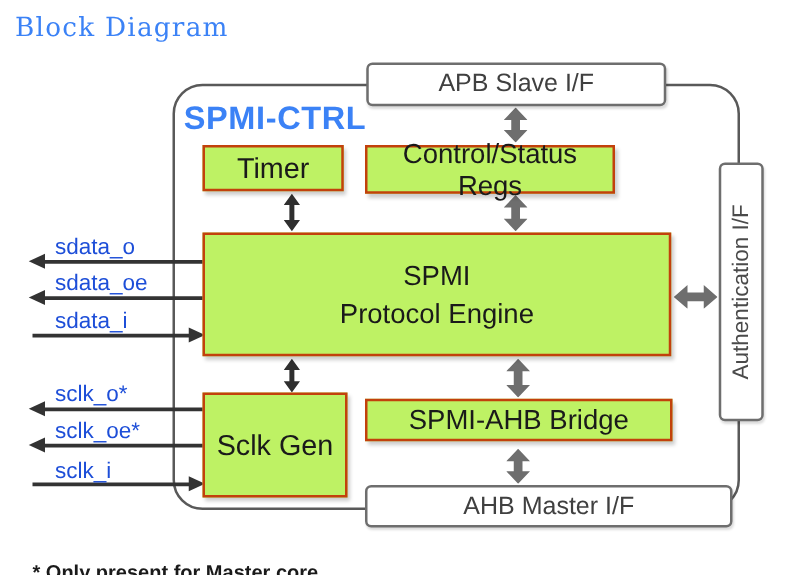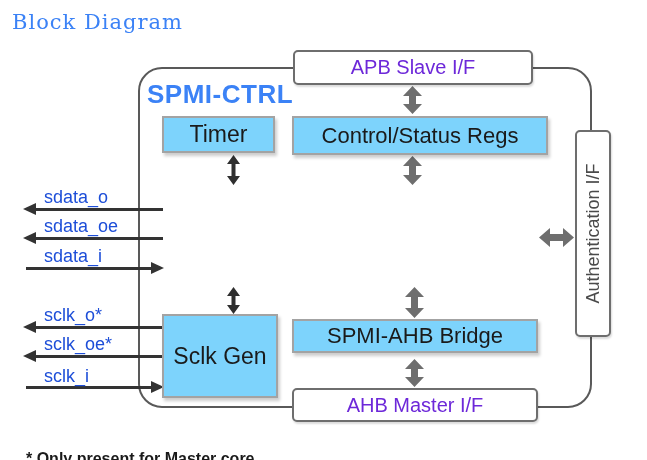--- a/index.html
+++ b/index.html
@@ -28,39 +28,39 @@
     position:absolute; left:147px; top:79px;
     font-size:26px; font-weight:bold; color:#3b82f6;
     letter-spacing:0.5px; z-index:3;
   }
   .blk {
     position:absolute; z-index:3;
     display:flex; align-items:center; justify-content:center;
     text-align:center; color:#1a1a1a;
   }
   .blk-filled {
-    background:#7dd3fc;
-    border:2px solid #a3a3a3;
+    background:#bef264;
+    border:2px solid #c2410c;
     box-shadow:2px 3px 3px rgba(0,0,0,0.20);
     justify-content:center;
   }
   .blk-white {
     background:#ffffff;
     border:2px solid #6e6e6e;
     border-radius:5px;
     box-shadow:1px 2px 2px rgba(0,0,0,0.14);
-    color:#6d28d9;
+    color:#404040;
   }
   .blk-apb   { left:293px; top:50px;  width:240px; height:35px; font-size:20px; }
   .blk-timer { left:162px; top:116px; width:113px; height:37px; font-size:23px; }
-  .blk-csr   { left:292px; top:116px; width:256px; height:39px; font-size:22px; }
+  .blk-csr   { left:292px; top:116px; width:200px; height:39px; font-size:22px; }
   .blk-engine{ left:162px; top:186px; width:375px; height:99px; font-size:22px; line-height:30px; }
   .blk-sclk  { left:162px; top:314px; width:116px; height:84px; font-size:23px; }
   .blk-bridge{ left:292px; top:319px; width:246px; height:34px; font-size:22px; }
-  .blk-ahb   { left:292px; top:388px; width:246px; height:34px; font-size:20px; }
+  .blk-ahb   { left:292px; top:388px; width:294px; height:34px; font-size:20px; }
   .blk-auth  { left:575px; top:130px; width:36px;  height:207px; font-size:18px; color:#4a4a4a; }
   .blk-auth span { transform:rotate(-90deg); white-space:nowrap; }
   .sig-label {
     position:absolute; left:44px; z-index:4;
     font-size:18px; color:#1d4ed8;
   }
   .sig-line {
     position:absolute; height:3px; background:#333333; z-index:2;
   }
   .tri { position:absolute; width:0; height:0; z-index:2; }
@@ -83,20 +83,26 @@
   <div class="container-label">SPMI-CTRL</div>
 
   <div class="blk blk-white blk-apb">
     <span>APB Slave I/F</span>
   </div>
   <div class="blk blk-filled blk-timer">
     <span>Timer</span>
   </div>
   <div class="blk blk-filled blk-csr">
     <span>Control/Status Regs</span>
+  </div>
+  <div class="blk blk-filled blk-engine">
+    <span>
+      <span style="display:block">SPMI</span>
+      <span style="display:block">Protocol Engine</span>
+    </span>
   </div>
   <div class="blk blk-filled blk-sclk">
     <span>Sclk Gen</span>
   </div>
   <div class="blk blk-filled blk-bridge">
     <span>SPMI-AHB Bridge</span>
   </div>
   <div class="blk blk-white blk-ahb">
     <span>AHB Master I/F</span>
   </div>

